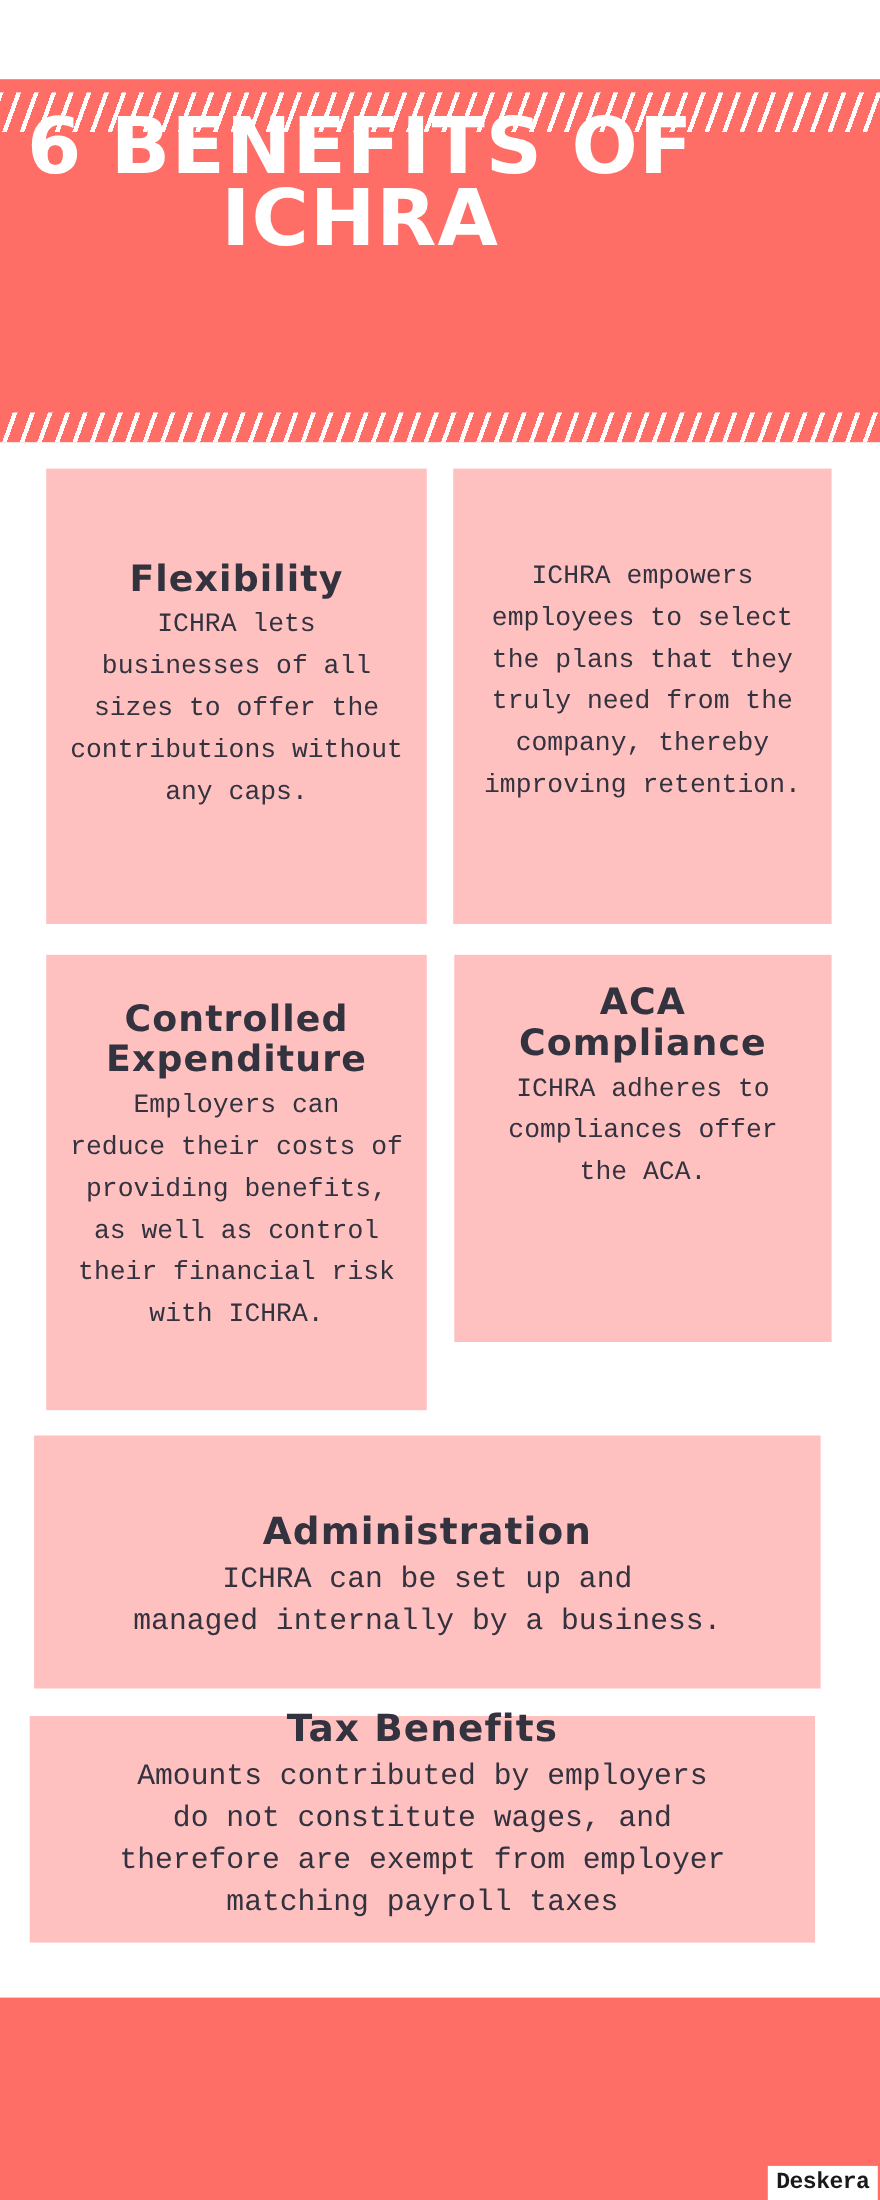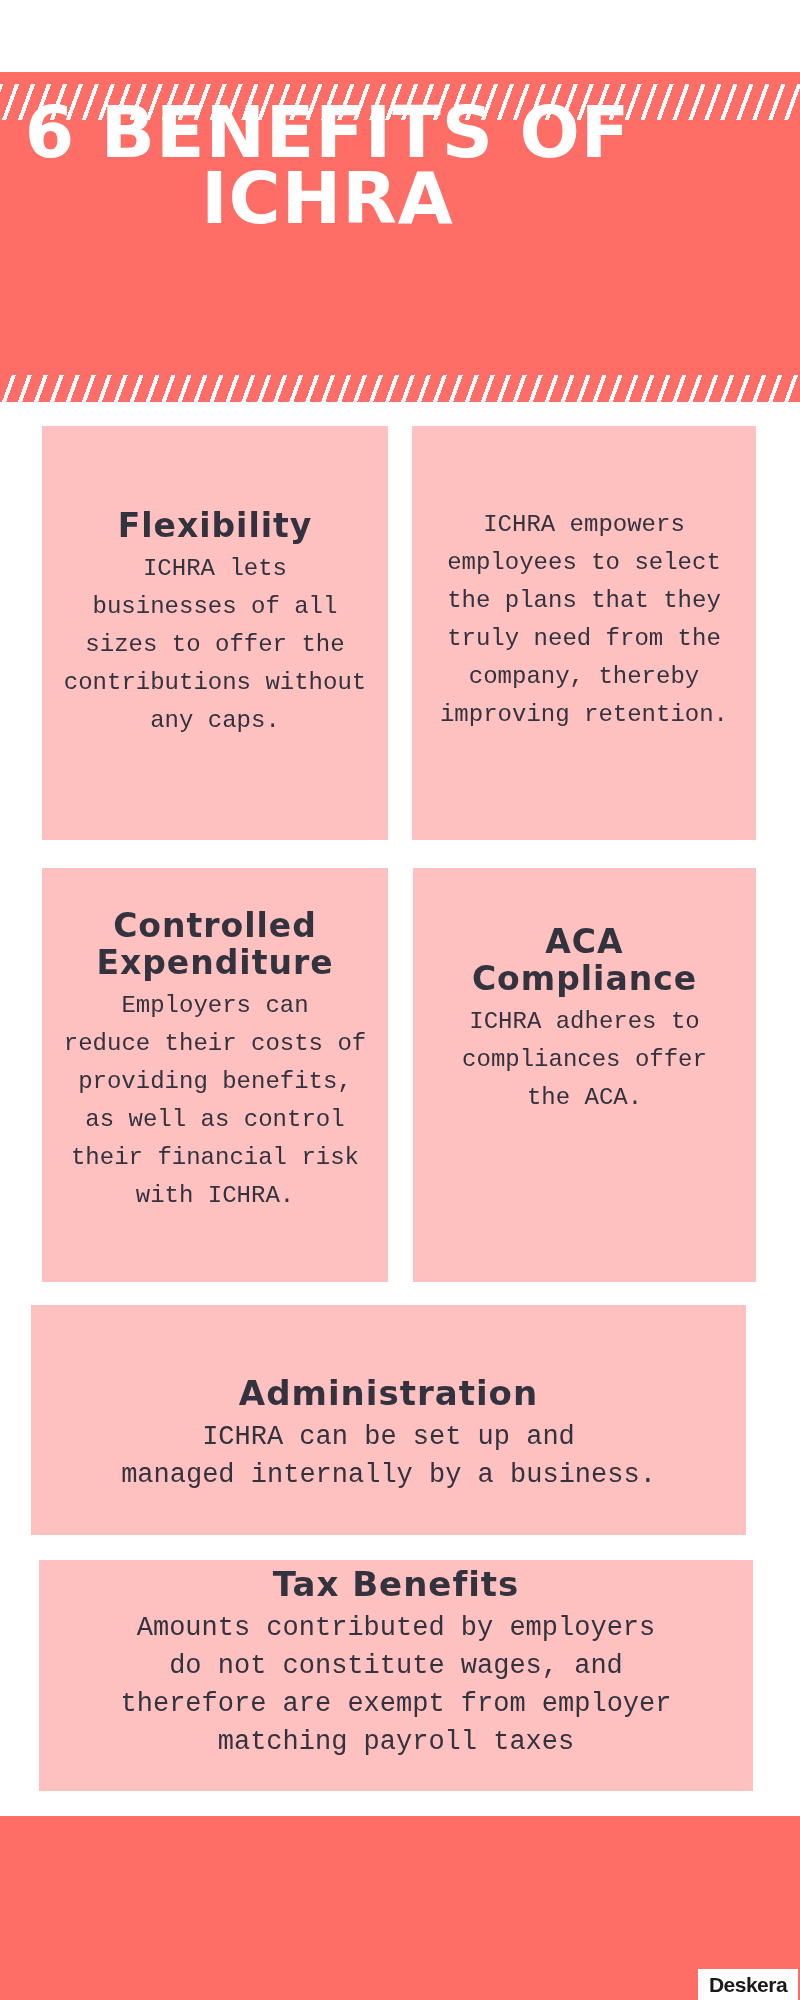--- a/index.html
+++ b/index.html
@@ -38,33 +38,33 @@
       font-size: 33px; line-height: 37px; letter-spacing: 1px; margin: 0 0 6px 0;
       white-space: pre-line;
     }
     .card-text {
       font-family: Liberation Mono, monospace;
       font-size: 24px; line-height: 38px; white-space: pre-line; margin: 0; text-align: center;
     }
     .c1 { left: 42px; top: 426px; width: 346px; height: 414px; padding-bottom: 20px; }
     .c2 { left: 412px; top: 426px; width: 344px; height: 414px; padding-bottom: 26px; }
     .c3 { left: 42px; top: 868px; width: 346px; height: 414px; padding-bottom: 28px; }
-    .c4 { left: 413px; top: 868px; width: 343px; height: 414px; padding-bottom: 110px; }
+    .c4 { left: 413px; top: 868px; width: 343px; height: 352px; padding-bottom: 110px; }
     .c5 { left: 31px; top: 1305px; width: 715px; height: 230px; padding-top: 28px; }
-    .c6 { left: 39px; top: 1560px; width: 714px; height: 231px; padding-bottom: 24px; }
+    .c6 { left: 27px; top: 1560px; width: 714px; height: 206px; padding-bottom: 24px; }
     .c5 .card-title, .c6 .card-title { font-size: 34px; }
     .c5 .card-text, .c6 .card-text { font-size: 27px; }
     .band-bottom {
       position: absolute; left: 0; top: 1816px; width: 800px; height: 184px;
       background: #ff6d67;
     }
     .logo {
       position: absolute; left: 698px; top: 1969px; width: 100px; height: 31px;
       background: #ffffff; display: flex; align-items: center; justify-content: center;
-      font-family: Liberation Sans, sans-serif; font-weight: bold; font-size: 21px;
+      font-family: Liberation Mono, monospace; font-weight: bold; font-size: 21px;
       color: #1a1a1a; letter-spacing: -0.5px;
     }
   </style>
 </head>
 <body>
 
 <div class="band-top">
   <div class="stripes top"></div>
   <div class="stripes bottom"></div>
 </div>

